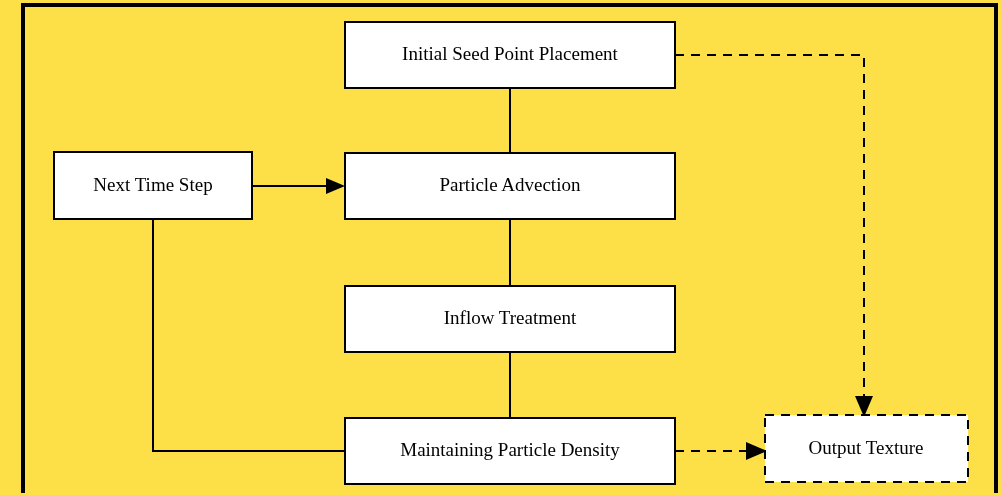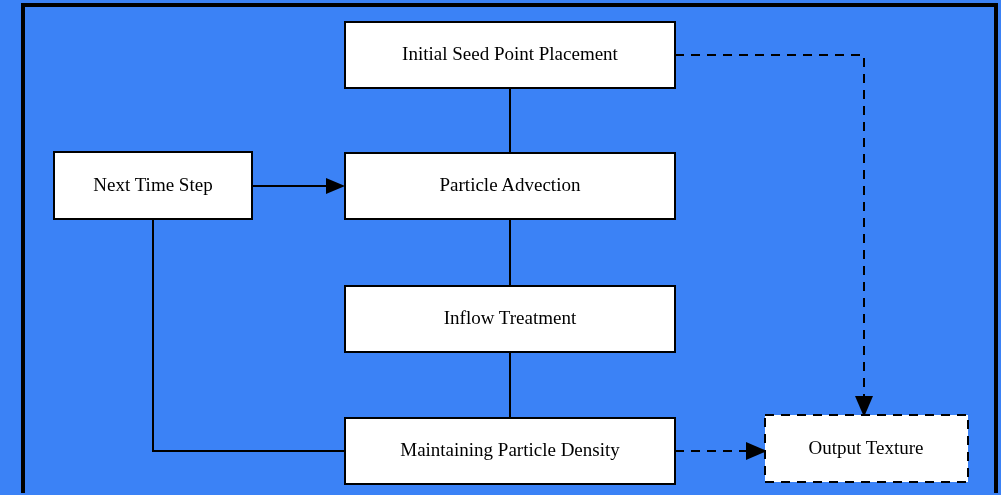--- a/index.html
+++ b/index.html
@@ -4,21 +4,21 @@
 <style>
   html, body {
     margin: 0;
     padding: 0;
     background: #ffffff;
   }
   #figure {
     position: relative;
     width: 1001px;
     height: 495px;
-    background: #3b82f6;
+    background: #fde047;
     overflow: hidden;
     font-family: "Liberation Serif", "DejaVu Serif", serif;
   }
   #figure svg {
     display: block;
   }
   .node-label {
     font-family: "Liberation Serif", "DejaVu Serif", serif;
     font-size: 19px;
     fill: #000000;

